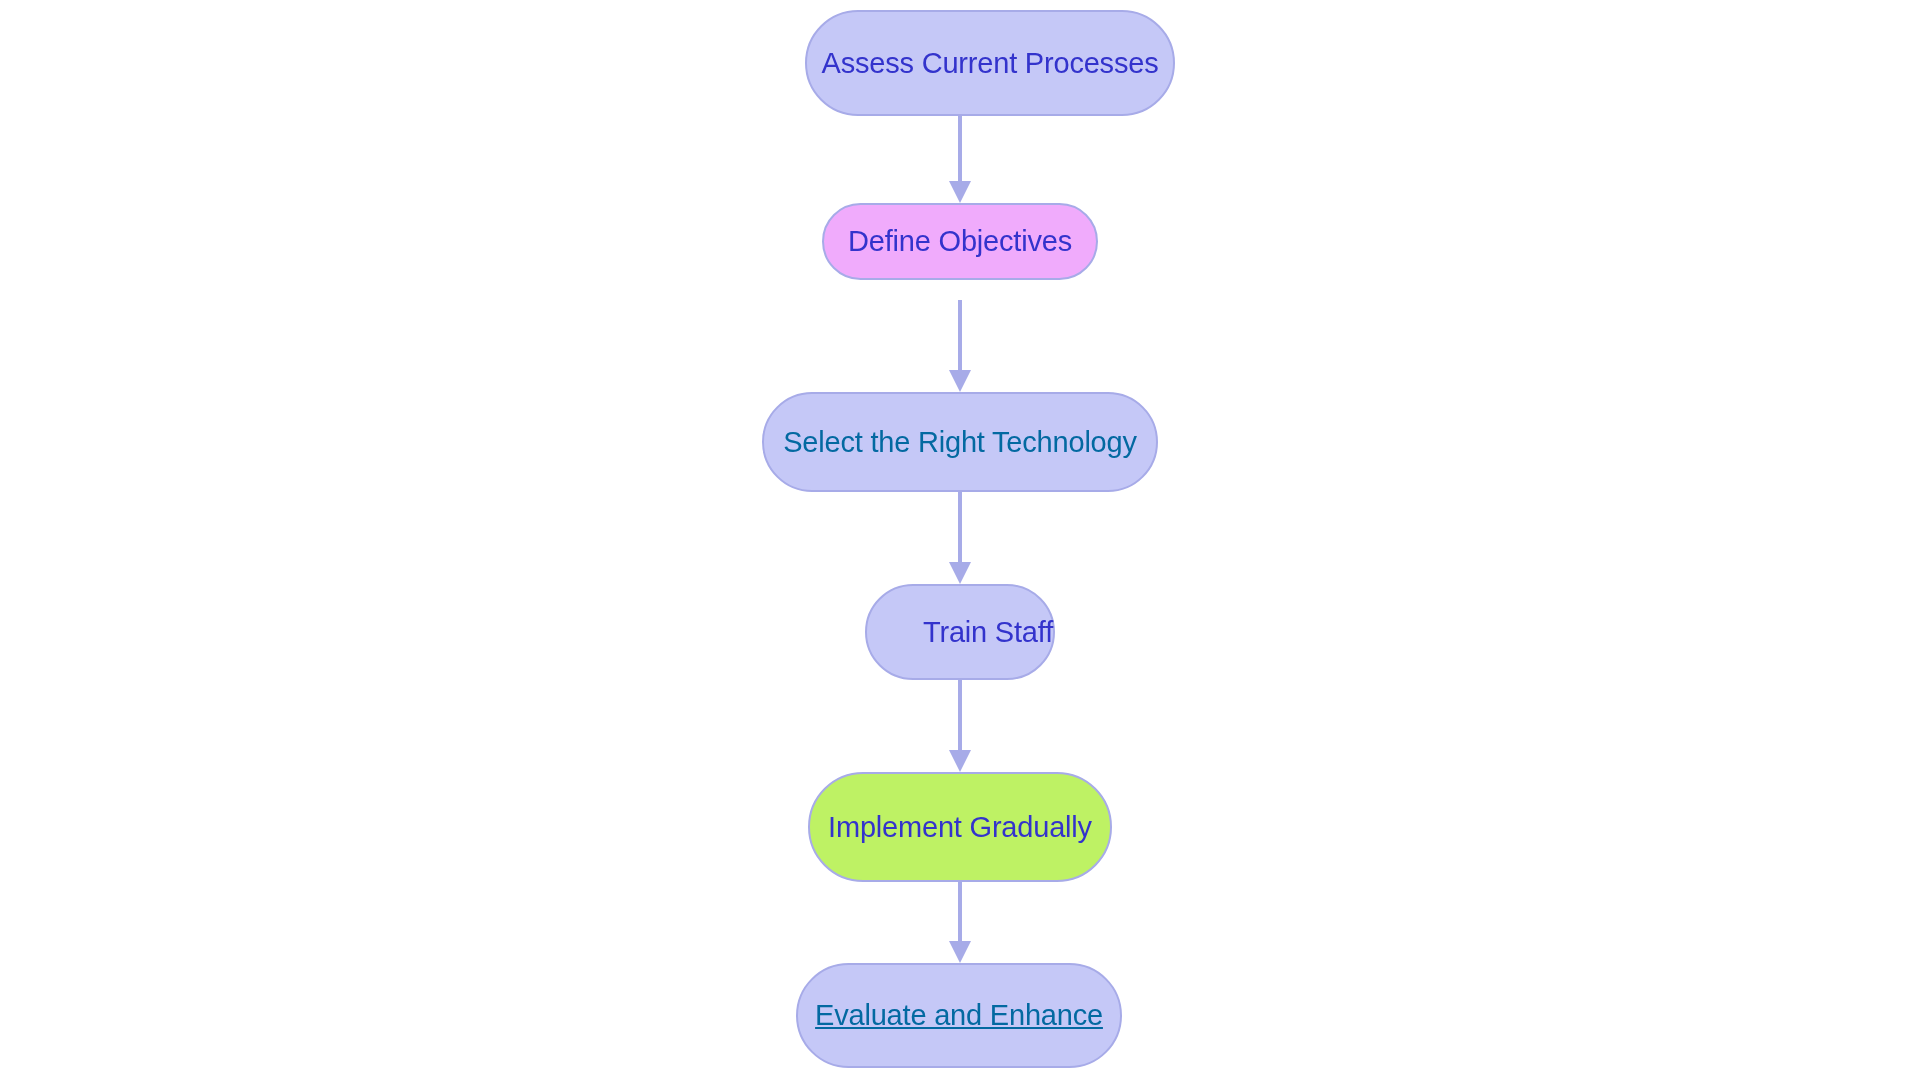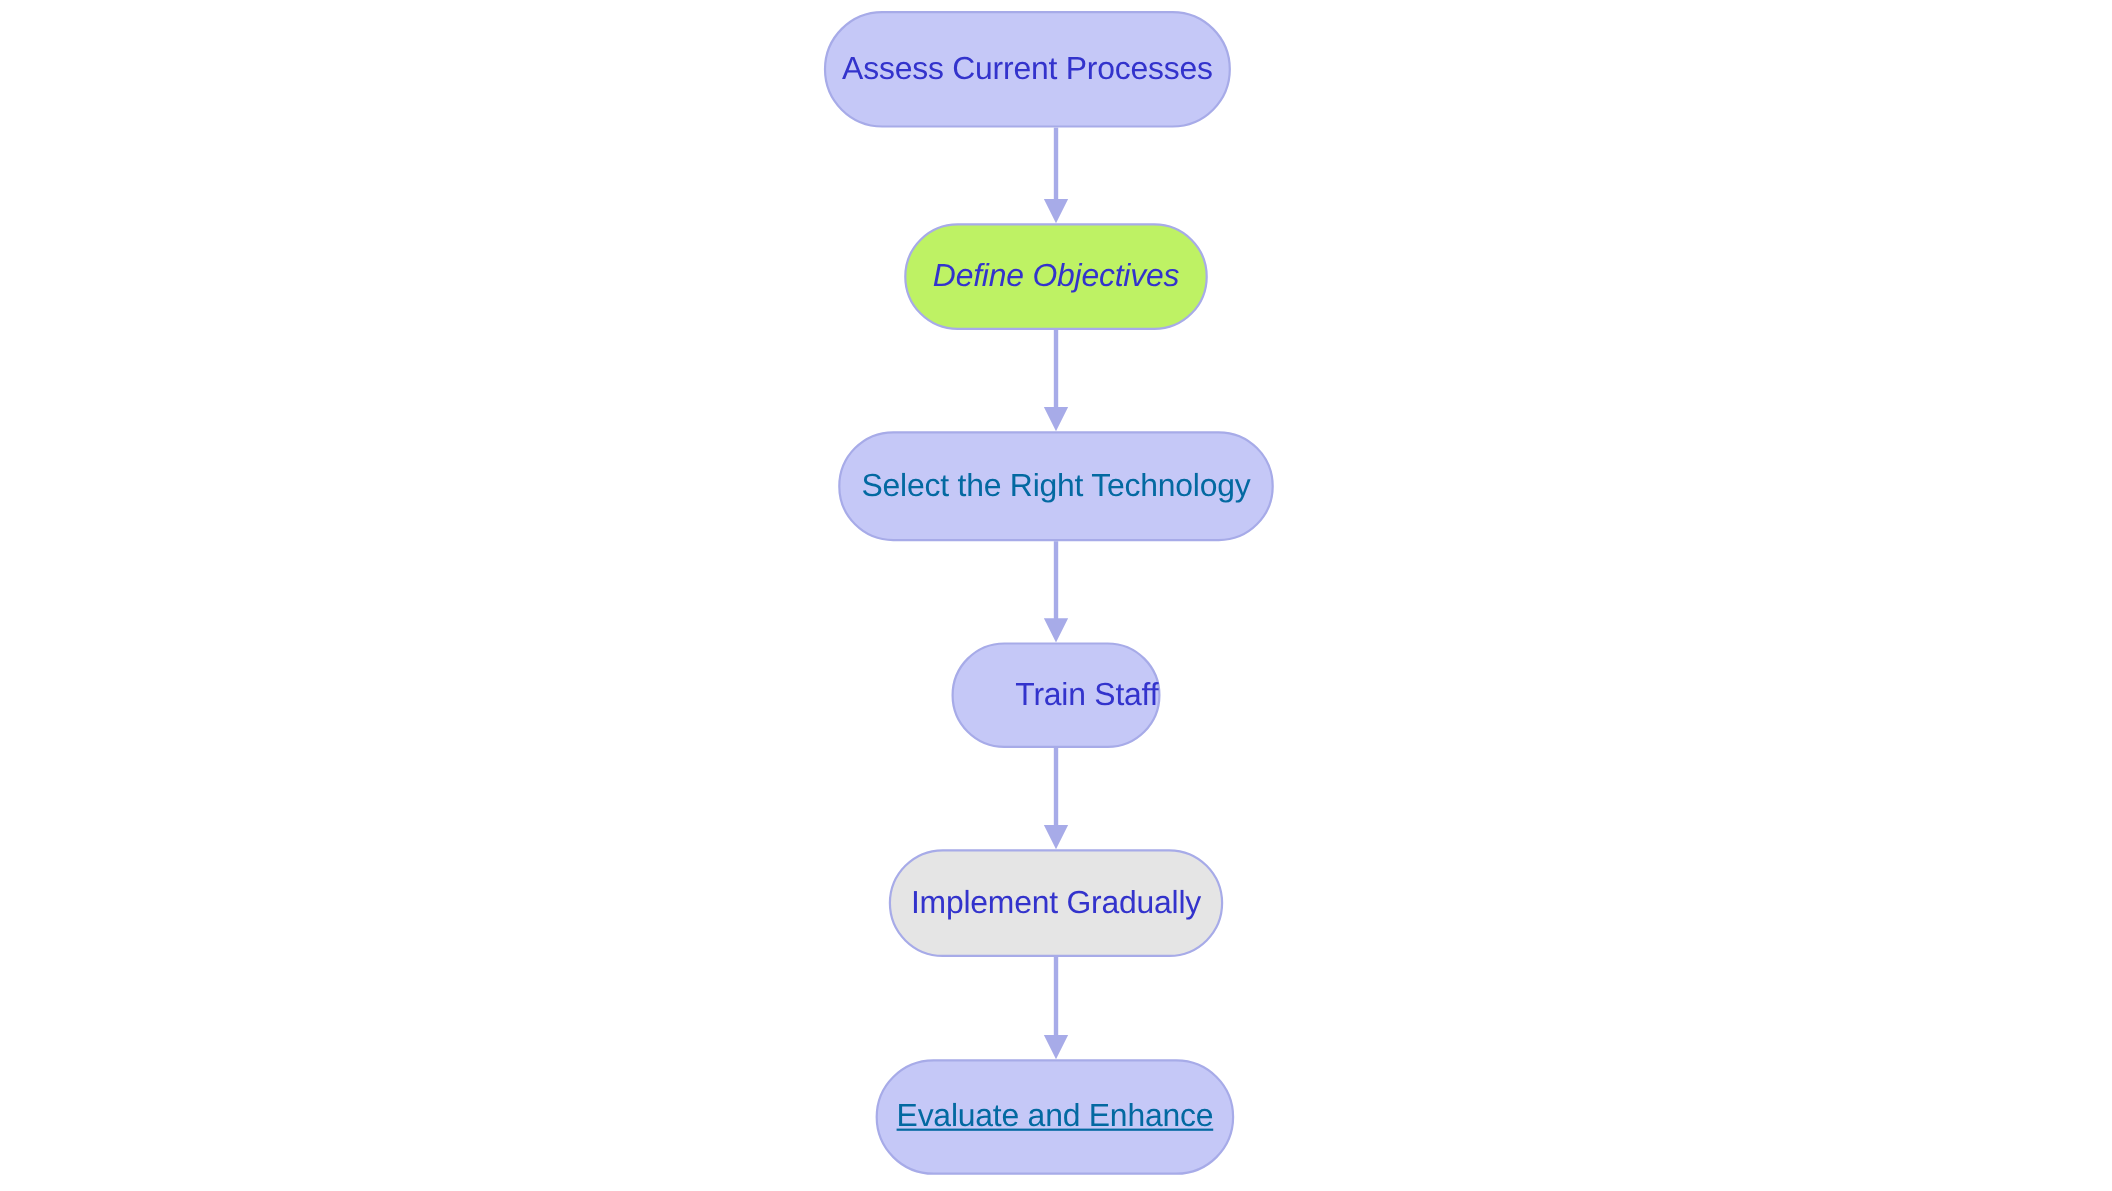--- a/index.html
+++ b/index.html
@@ -85,33 +85,33 @@
         <line x1="960" y1="680" x2="960" y2="751" stroke="#A7ABE8" stroke-width="4"></line>
         <polygon points="949,750 971,750 960,772" fill="#A7ABE8"></polygon>
       </g>
       <g>
         <line x1="960" y1="870" x2="960" y2="942" stroke="#A7ABE8" stroke-width="4"></line>
         <polygon points="949,941 971,941 960,963" fill="#A7ABE8"></polygon>
       </g>
     </svg>
 
   <div id="node-layer">
-      <div class="node" style="left: 749px; top: 10px; width: 370px; height: 106px; background: rgb(197, 200, 247); border-color: rgb(167, 171, 232);">
+      <div class="node" style="left: 805px; top: 10px; width: 370px; height: 106px; background: rgb(197, 200, 247); border-color: rgb(167, 171, 232);">
         <span class="node-label" style="color: rgb(51, 51, 204);">Assess Current Processes</span>
       </div>
-      <div class="node" style="left: 822px; top: 203px; width: 276px; height: 97px; background: #bef264; border-color: rgb(167, 171, 232); font-style: italic;">
+      <div class="node" style="left: 822px; top: 203px; width: 276px; height: 77px; background: #f0abfc; border-color: rgb(167, 171, 232);">
         <span class="node-label" style="color: rgb(51, 51, 204);">Define Objectives</span>
       </div>
       <div class="node" style="left: 762px; top: 392px; width: 396px; height: 100px; background: rgb(197, 200, 247); border-color: rgb(167, 171, 232);">
         <span class="node-label" style="color: #0369a1;">Select the Right Technology</span>
       </div>
       <div class="node" style="left: 865px; top: 584px; width: 190px; height: 96px; background: rgb(197, 200, 247); border-color: rgb(167, 171, 232); justify-content: flex-end;">
         <span class="node-label" style="color: rgb(51, 51, 204);">Train Staff</span>
       </div>
-      <div class="node" style="left: 808px; top: 772px; width: 304px; height: 98px; background: #e5e5e5; border-color: rgb(167, 171, 232);">
+      <div class="node" style="left: 808px; top: 772px; width: 304px; height: 110px; background: #bef264; border-color: rgb(167, 171, 232);">
         <span class="node-label" style="color: rgb(51, 51, 204);">Implement Gradually</span>
       </div>
       <div class="node" style="left: 796px; top: 963px; width: 326px; height: 105px; background: rgb(197, 200, 247); border-color: rgb(167, 171, 232);">
         <span class="node-label" style="color: #0369a1; text-decoration: underline;">Evaluate and Enhance</span>
       </div>
     </div>
 
 </div>
 
 </body></html>

